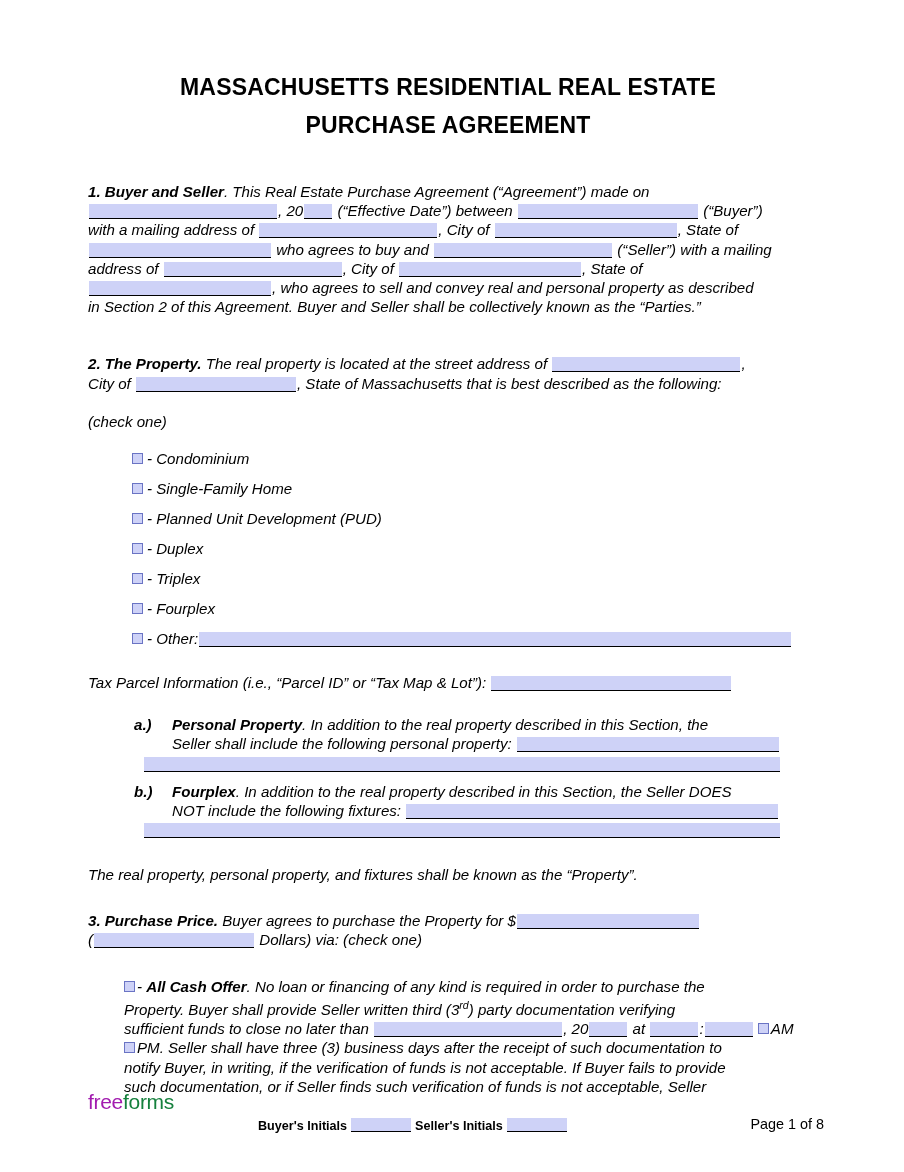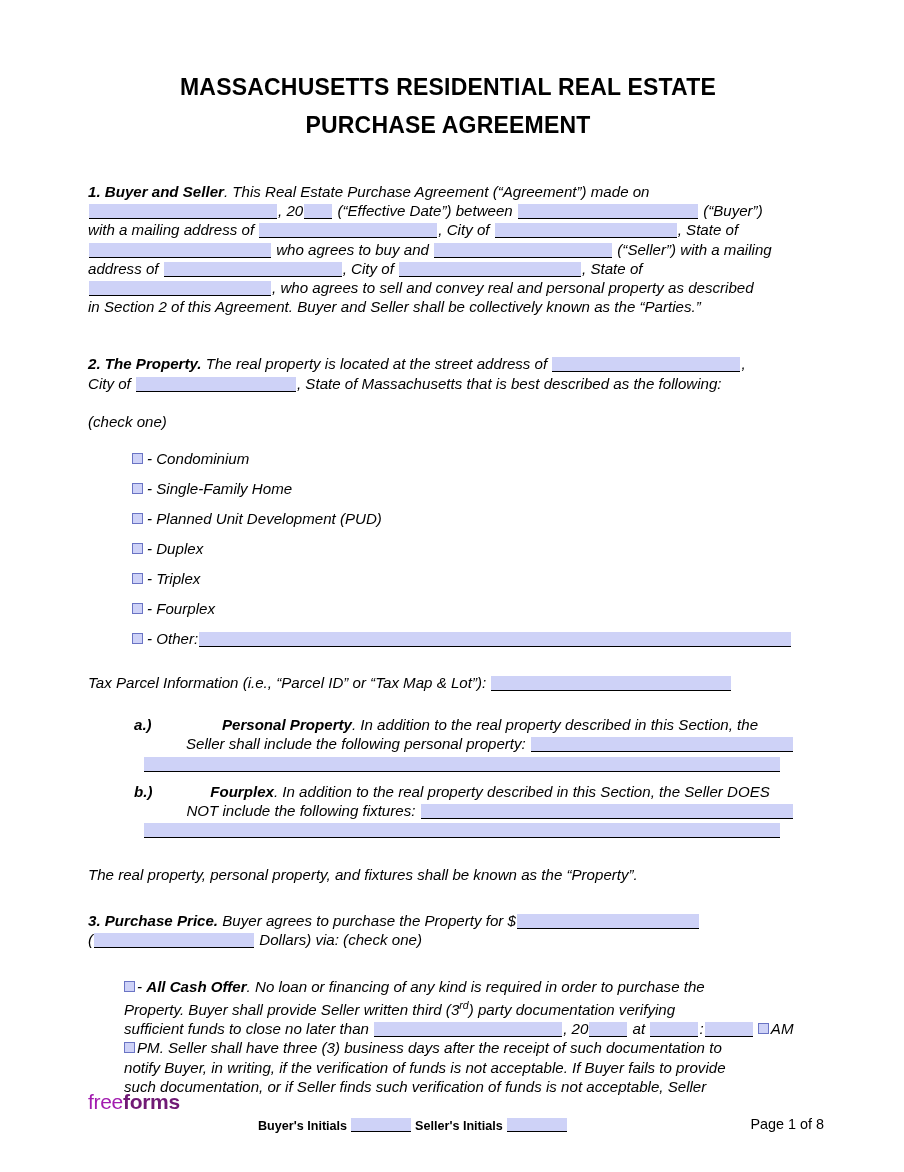--- a/index.html
+++ b/index.html
@@ -131,21 +131,20 @@
     margin-top: 10px;
   }
   .sub-item .lbl {
     position: absolute;
     left: -10px;
     top: 0;
     font-weight: bold;
   }
   .sub-item .sub-body {
     margin-left: 28px;
-    text-align: center;
   }
   .sub-item .sub-body .hang-line {
     margin-left: -28px;
   }
 
   .cash-block {
     margin-left: 36px;
     margin-top: 0;
   }
 
@@ -159,21 +158,21 @@
   }
   .logo {
     position: absolute;
     left: 88px;
     top: 0px;
     font-size: 21px;
     font-weight: bold;
     letter-spacing: -0.3px;
   }
   .logo .free { color: #a21caf; font-weight: normal; }
-  .logo .forms { color: #701a75; font-weight: bold; }
+  .logo .forms { color: #15803d; font-weight: normal; }
 
   .initials {
     position: absolute;
     left: 258px;
     top: 28px;
     font-size: 12.6px;
     font-weight: bold;
     white-space: nowrap;
   }
   .initials .blank {

